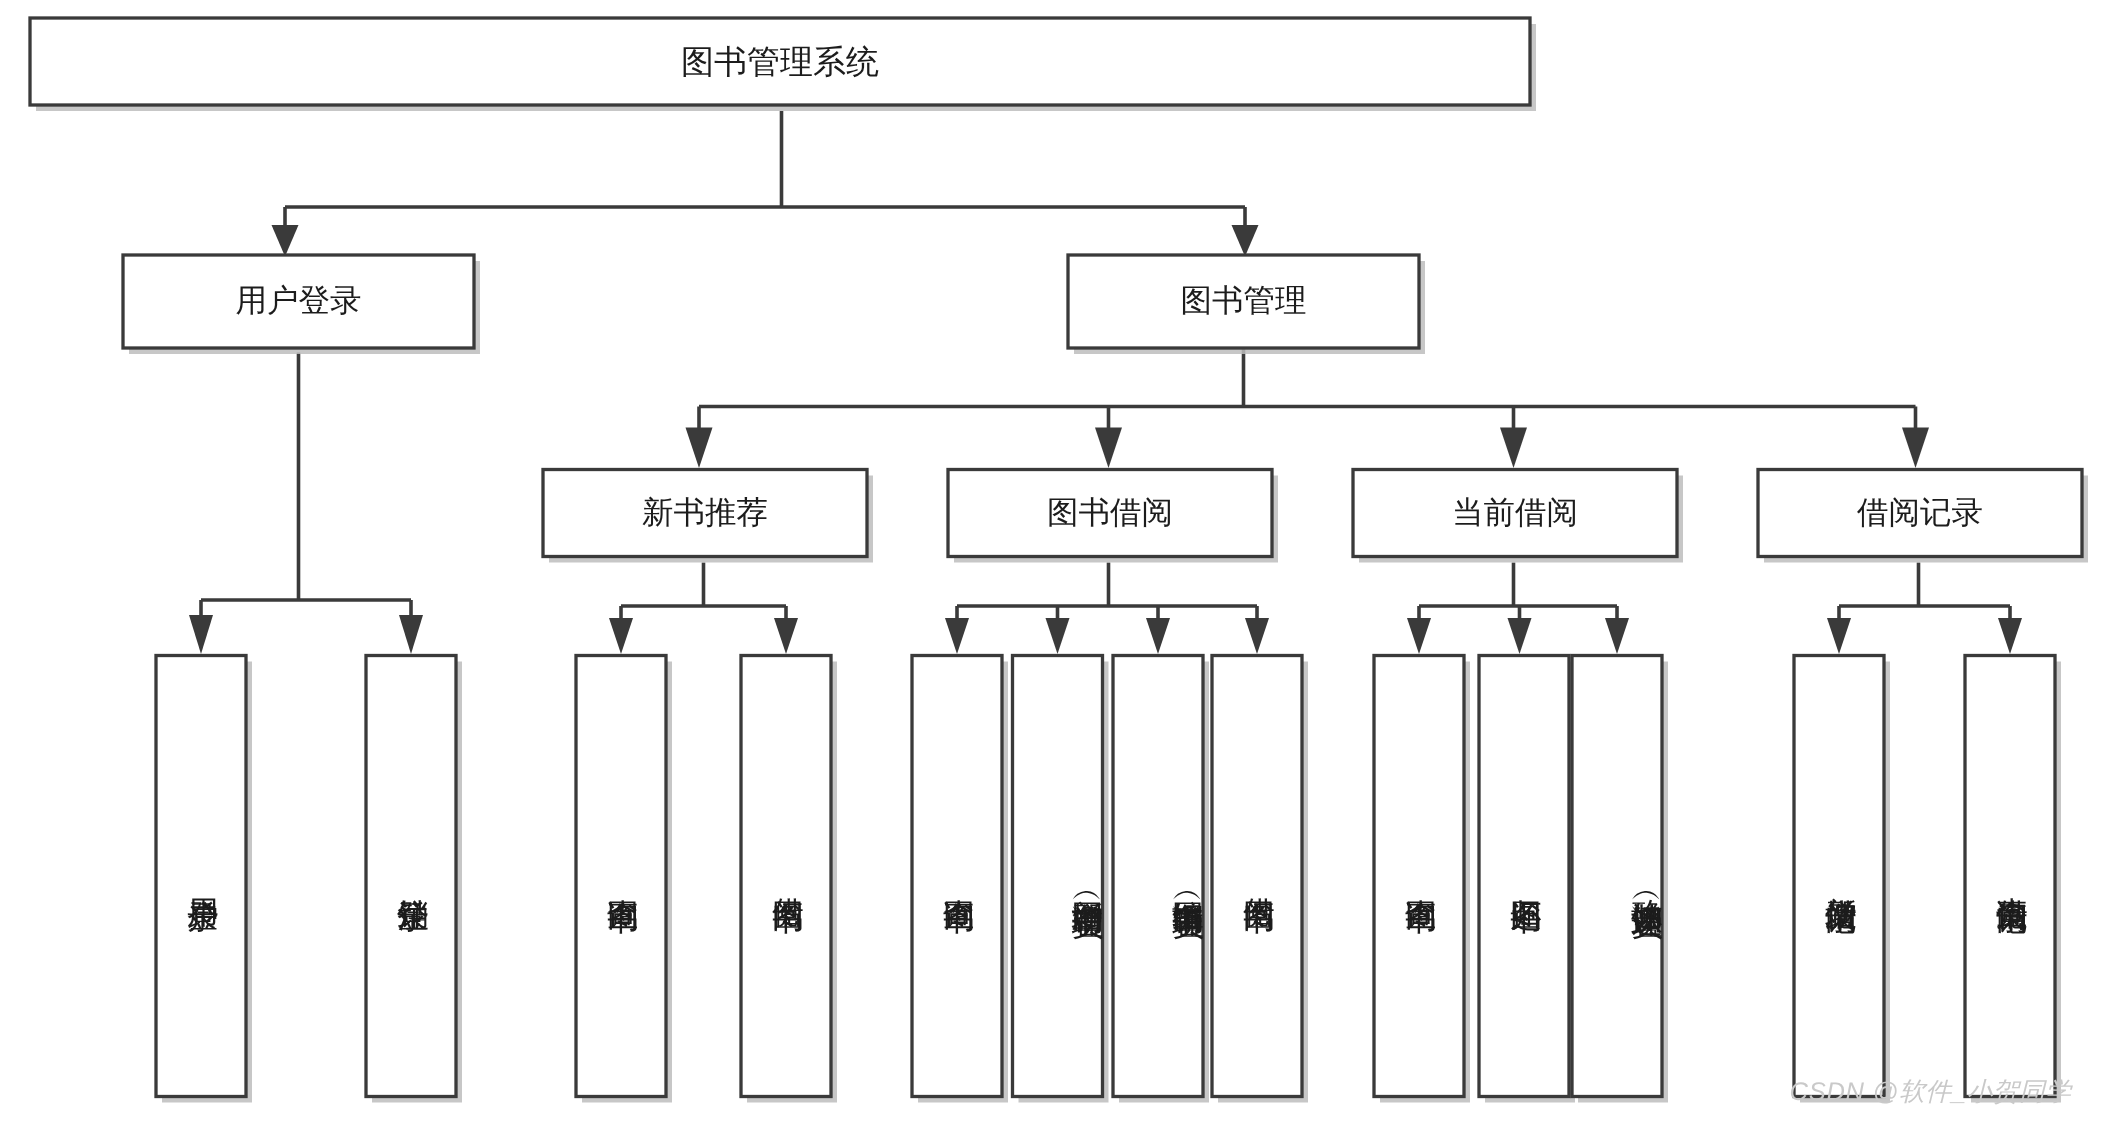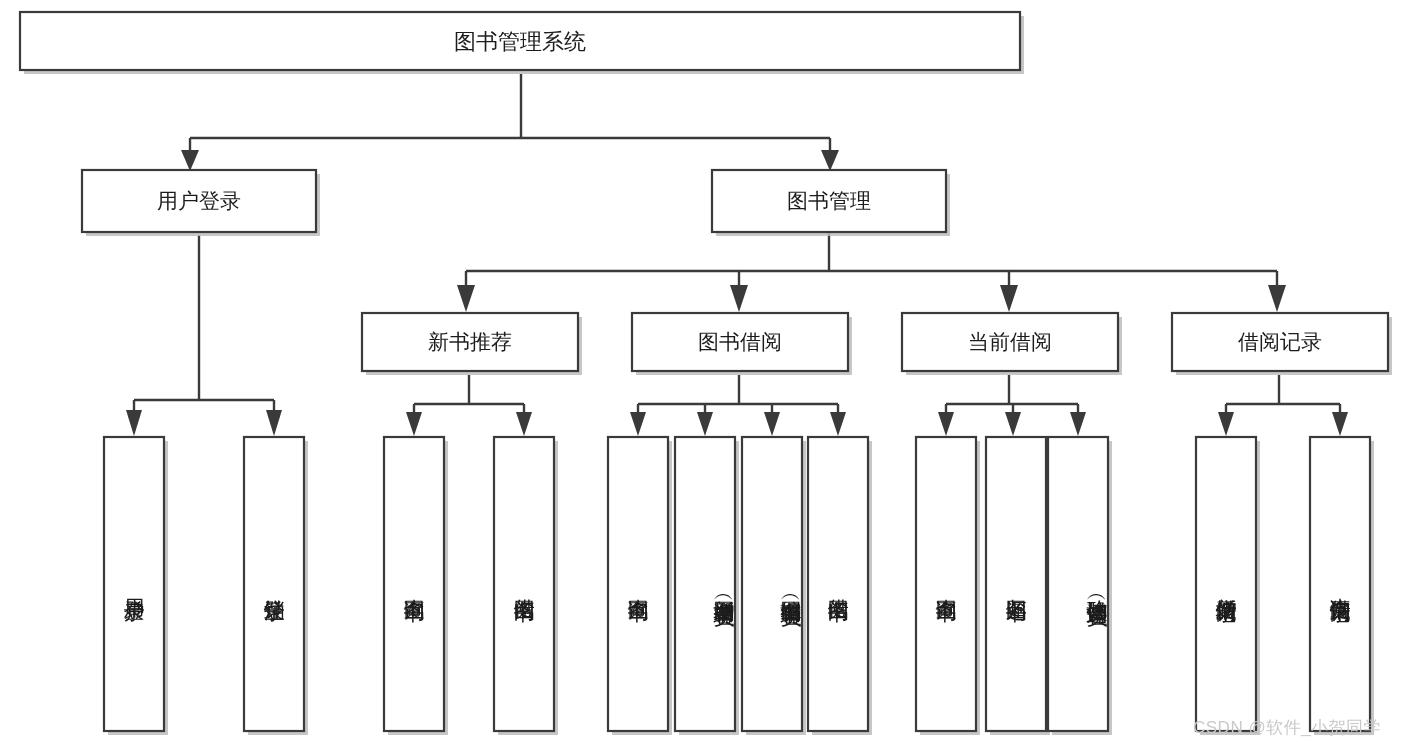--- a/index.html
+++ b/index.html
@@ -79,20 +79,21 @@
   .vlabel.center-v {
     align-items: center;
   }
   .watermark {
     position: absolute;
     font-family: "Liberation Sans", "DejaVu Sans", sans-serif;
     font-size: 17px;
     color: #c9c9c9;
     white-space: nowrap;
     letter-spacing: 0.5px;
+    font-style: italic;
   }
 </style>
 </head>
 <body>
 
 <div id="diagram-root">
 
   <svg id="flow-svg" viewBox="0 0 1405 747">
 
     <g>

